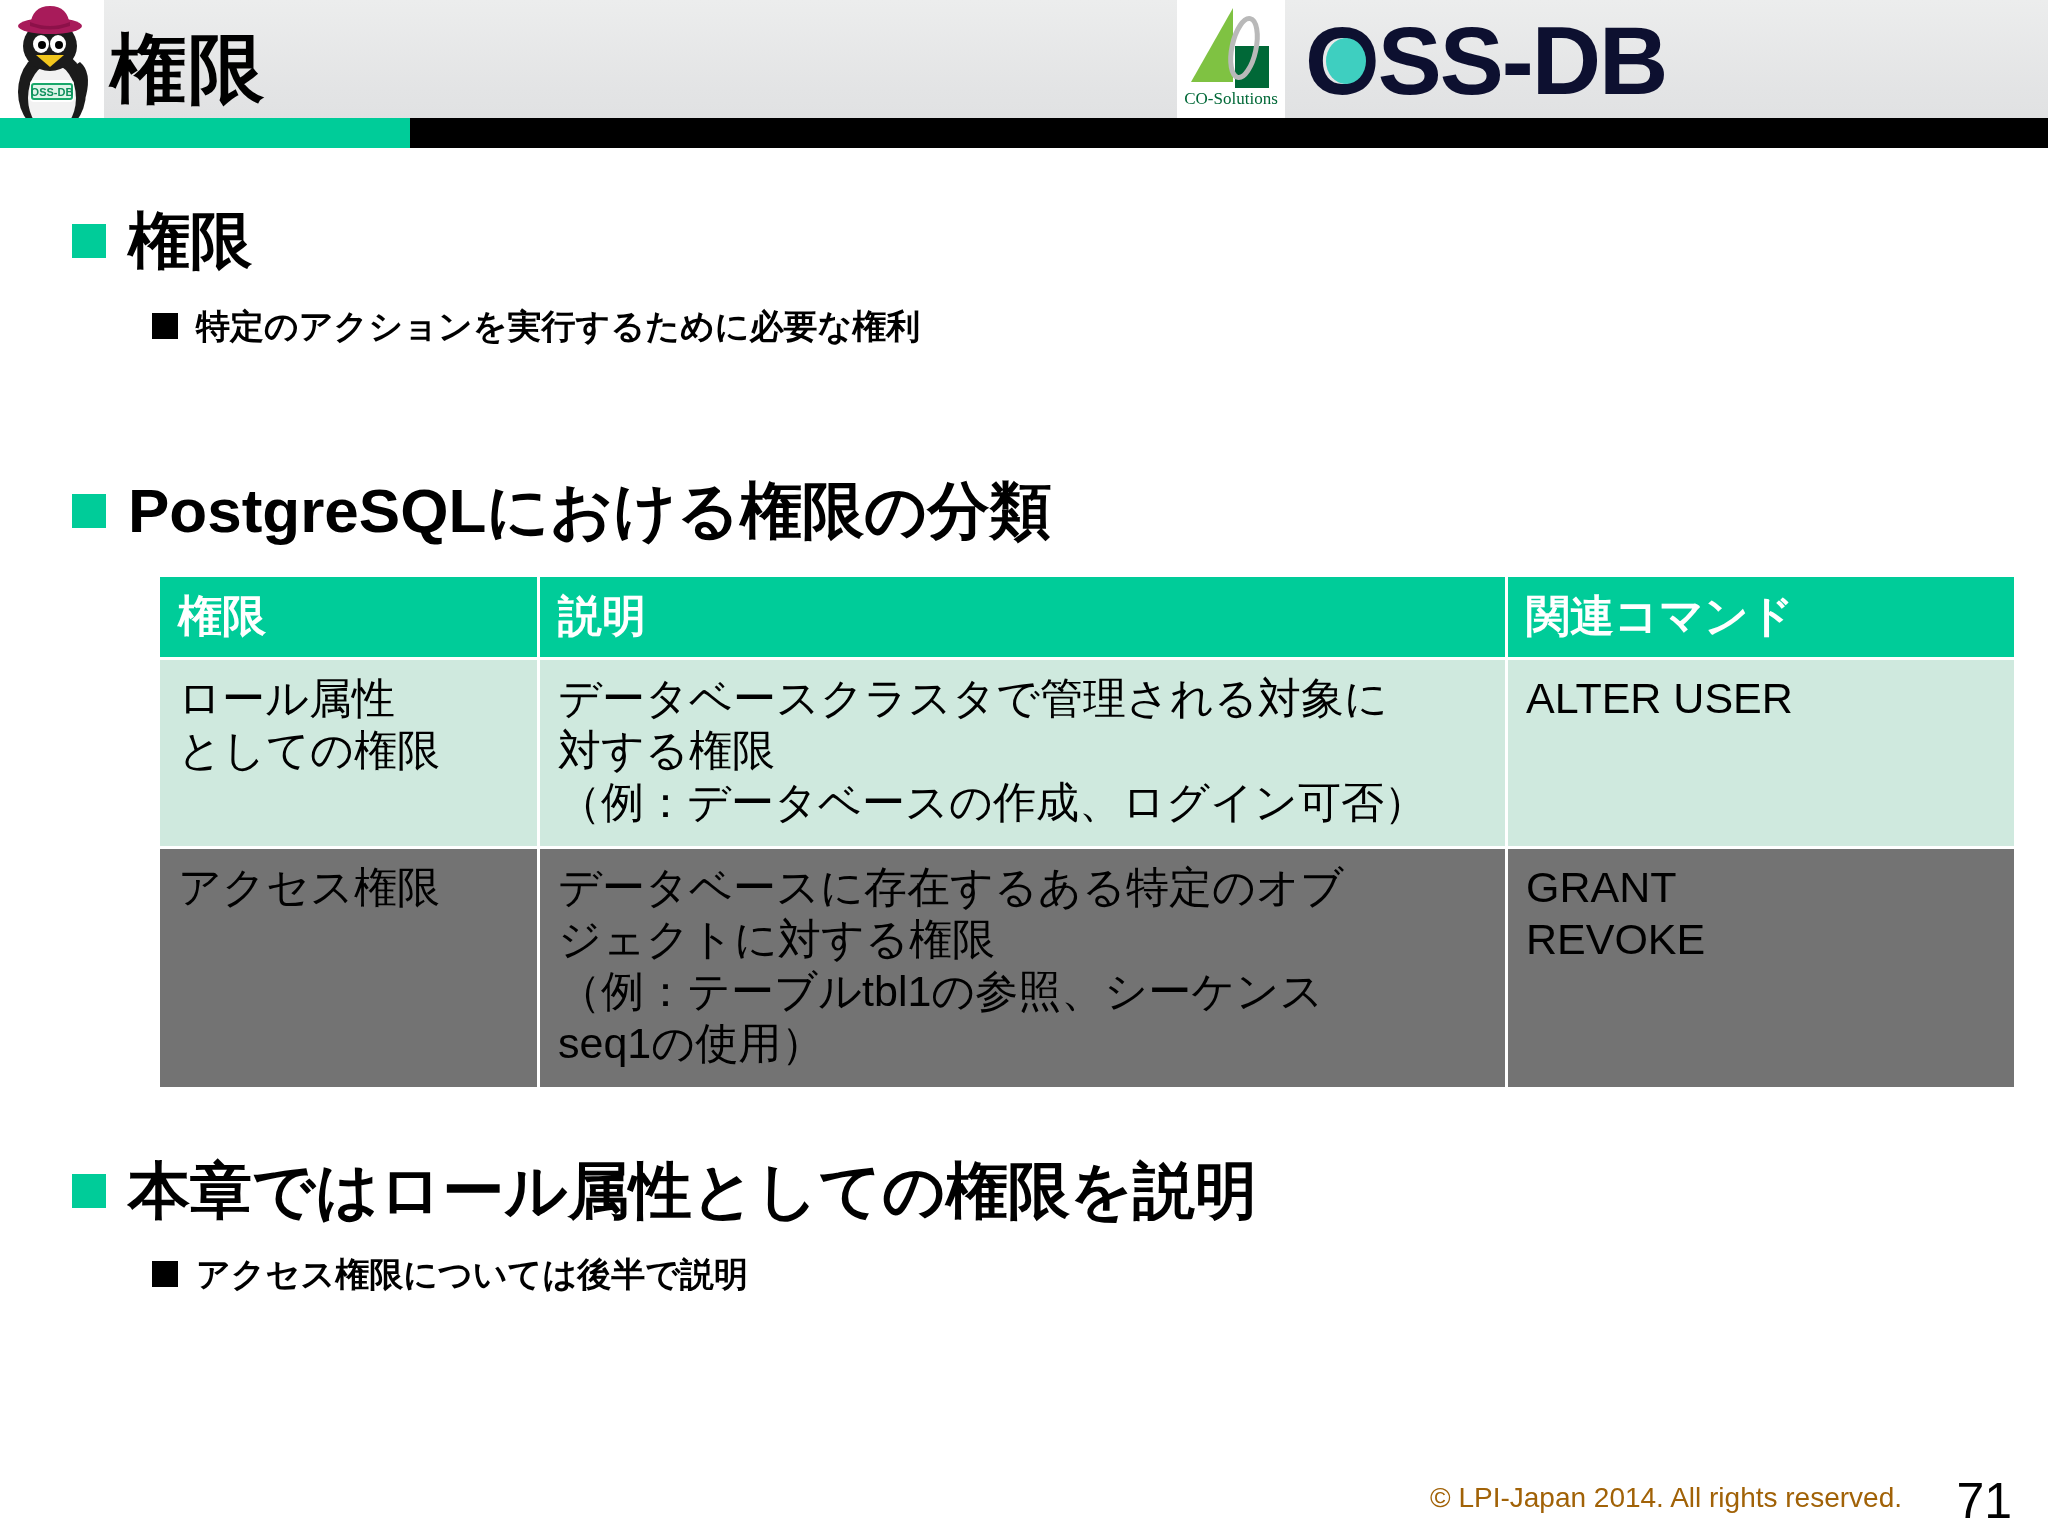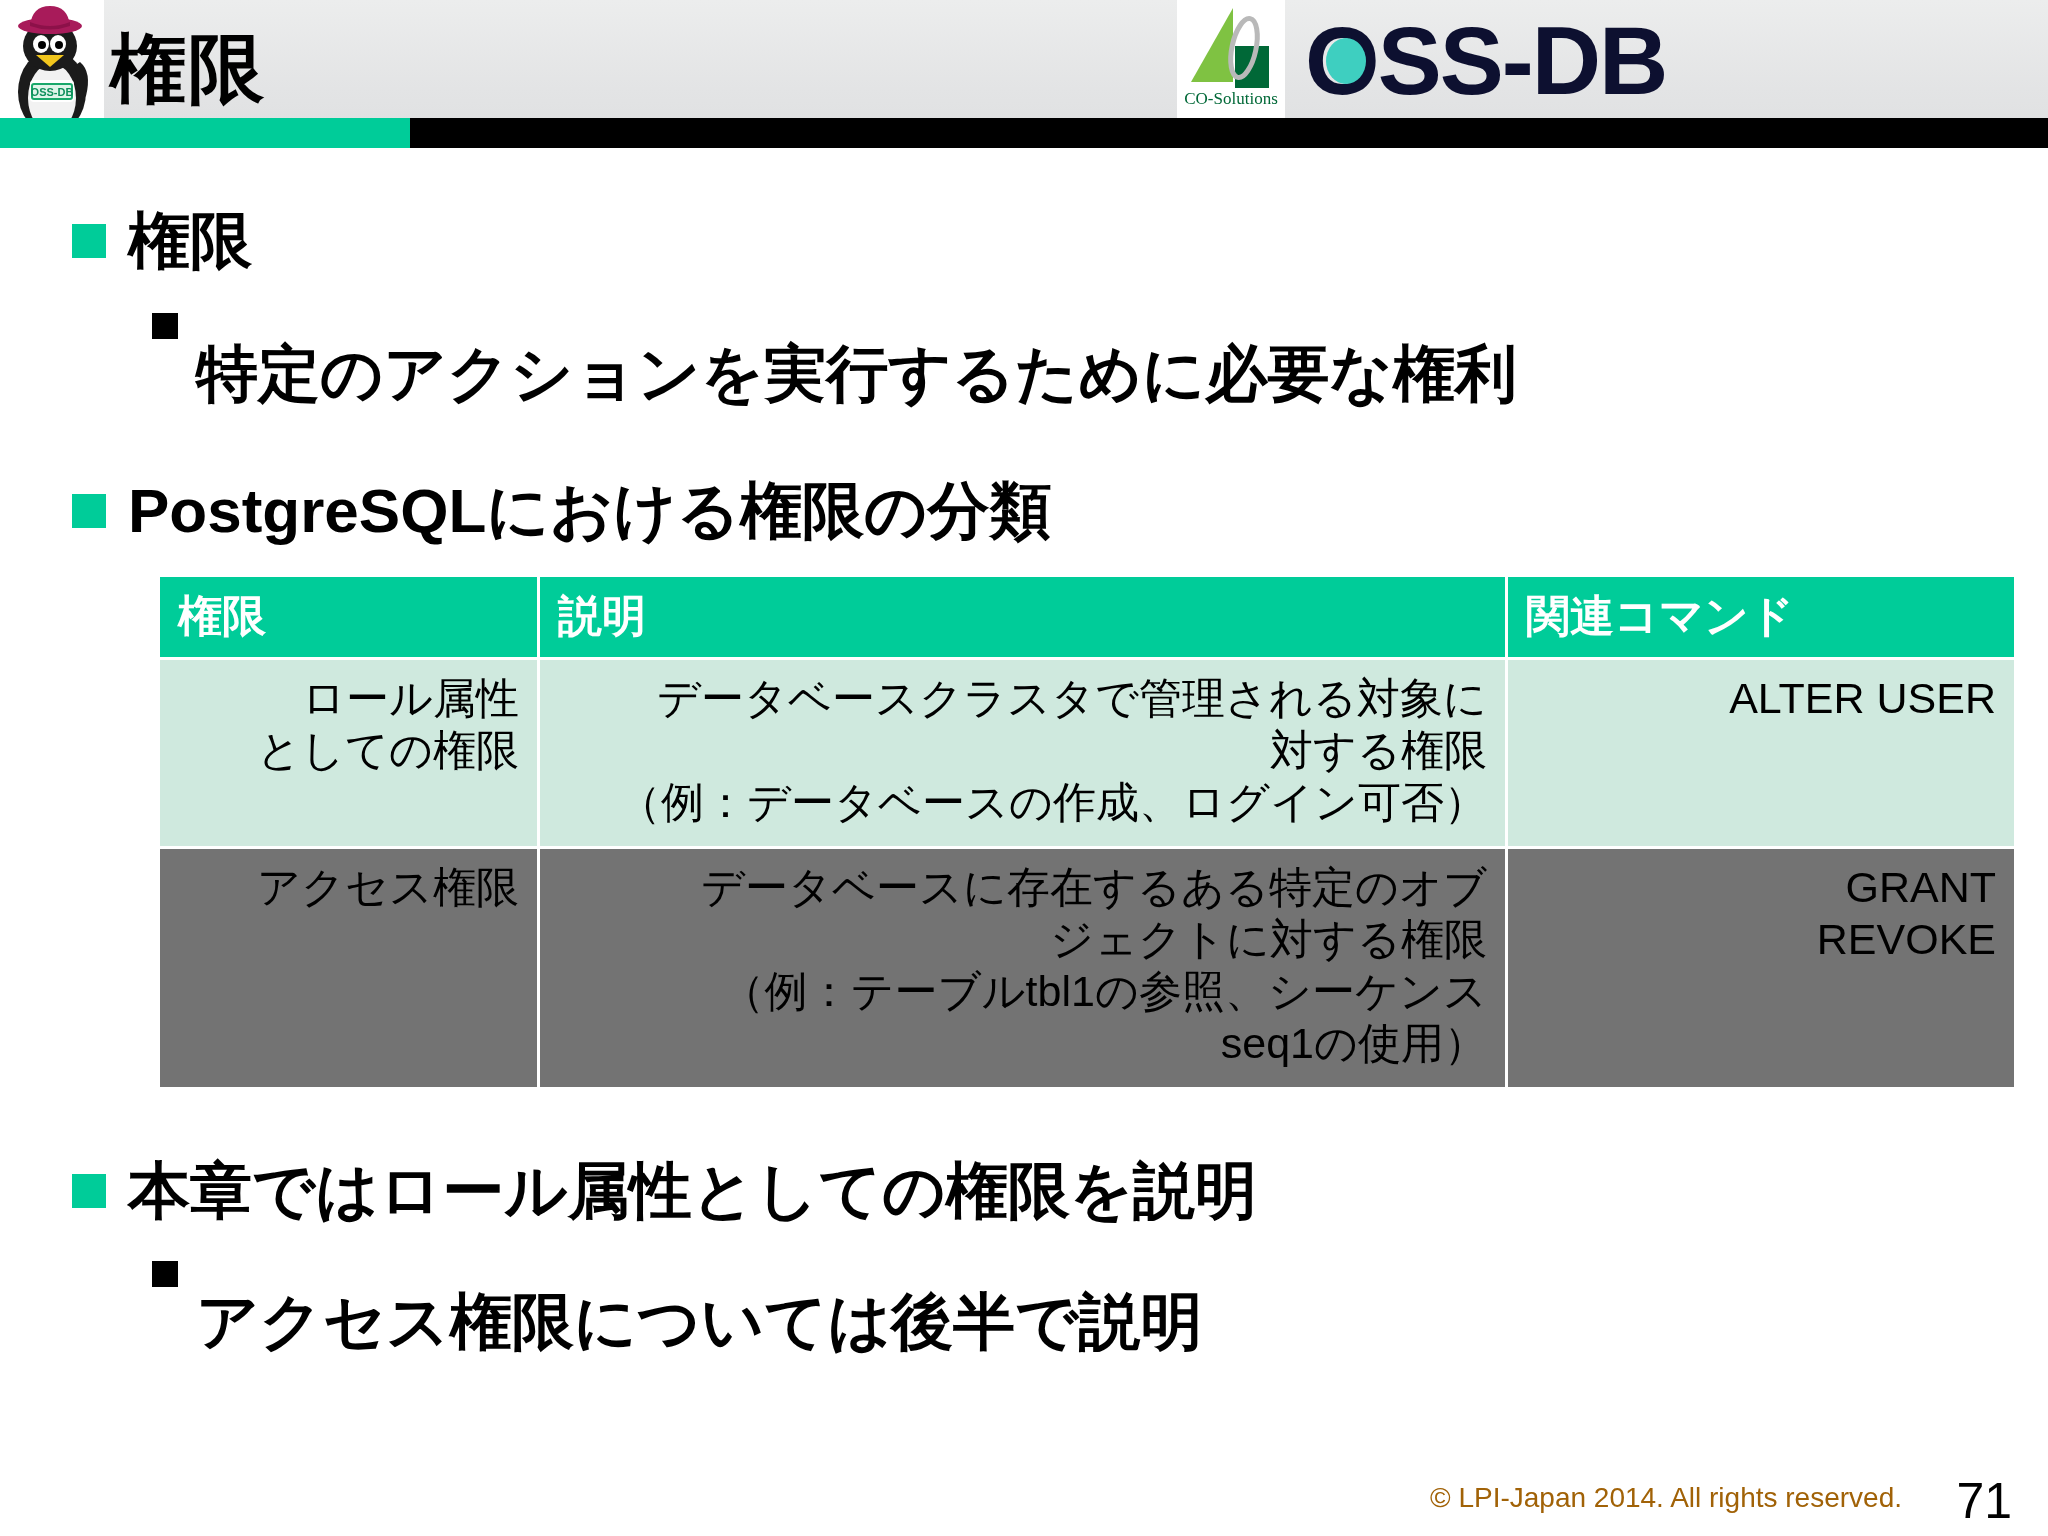--- a/index.html
+++ b/index.html
@@ -118,23 +118,22 @@
     margin-top: 15px;
   }
   .bullet-text {
     font-size: 62px;
     font-weight: bold;
     line-height: 66px;
     color: #000000;
     white-space: nowrap;
   }
   .bullet-text.lvl2 {
-    font-size: 62px;
+    font-size: 34px;
     line-height: 56px;
-    margin-top: 48px;
   }
 
   
   #b-kengen        { left: 72px;  top: 60px;  }
   #b-tokutei       { left: 152px; top: 150px; }
   #b-action-goto   { left: 152px; top: 232px; }
   #b-postgres      { left: 72px;  top: 330px; }
   #b-honsho        { left: 72px;  top: 1010px; }
   #b-access-kouhan { left: 152px; top: 1098px; }
 
@@ -158,21 +157,21 @@
     font-weight: bold;
     text-align: left;
     padding: 14px 18px 16px 18px;
     border: 3px solid #ffffff;
     vertical-align: middle;
     line-height: 50px;
   }
   .perm-table td {
     font-size: 43px;
     font-weight: normal;
-    text-align: right;
+    text-align: left;
     padding: 12px 18px 18px 18px;
     border: 3px solid #ffffff;
     vertical-align: top;
     line-height: 52px;
     color: #000000;
   }
   .perm-table tr.row-1 td { background: #cfe9de; }
   .perm-table tr.row-2 td { background: #737373; }
   .cell-line { display: block; white-space: nowrap; }
 

